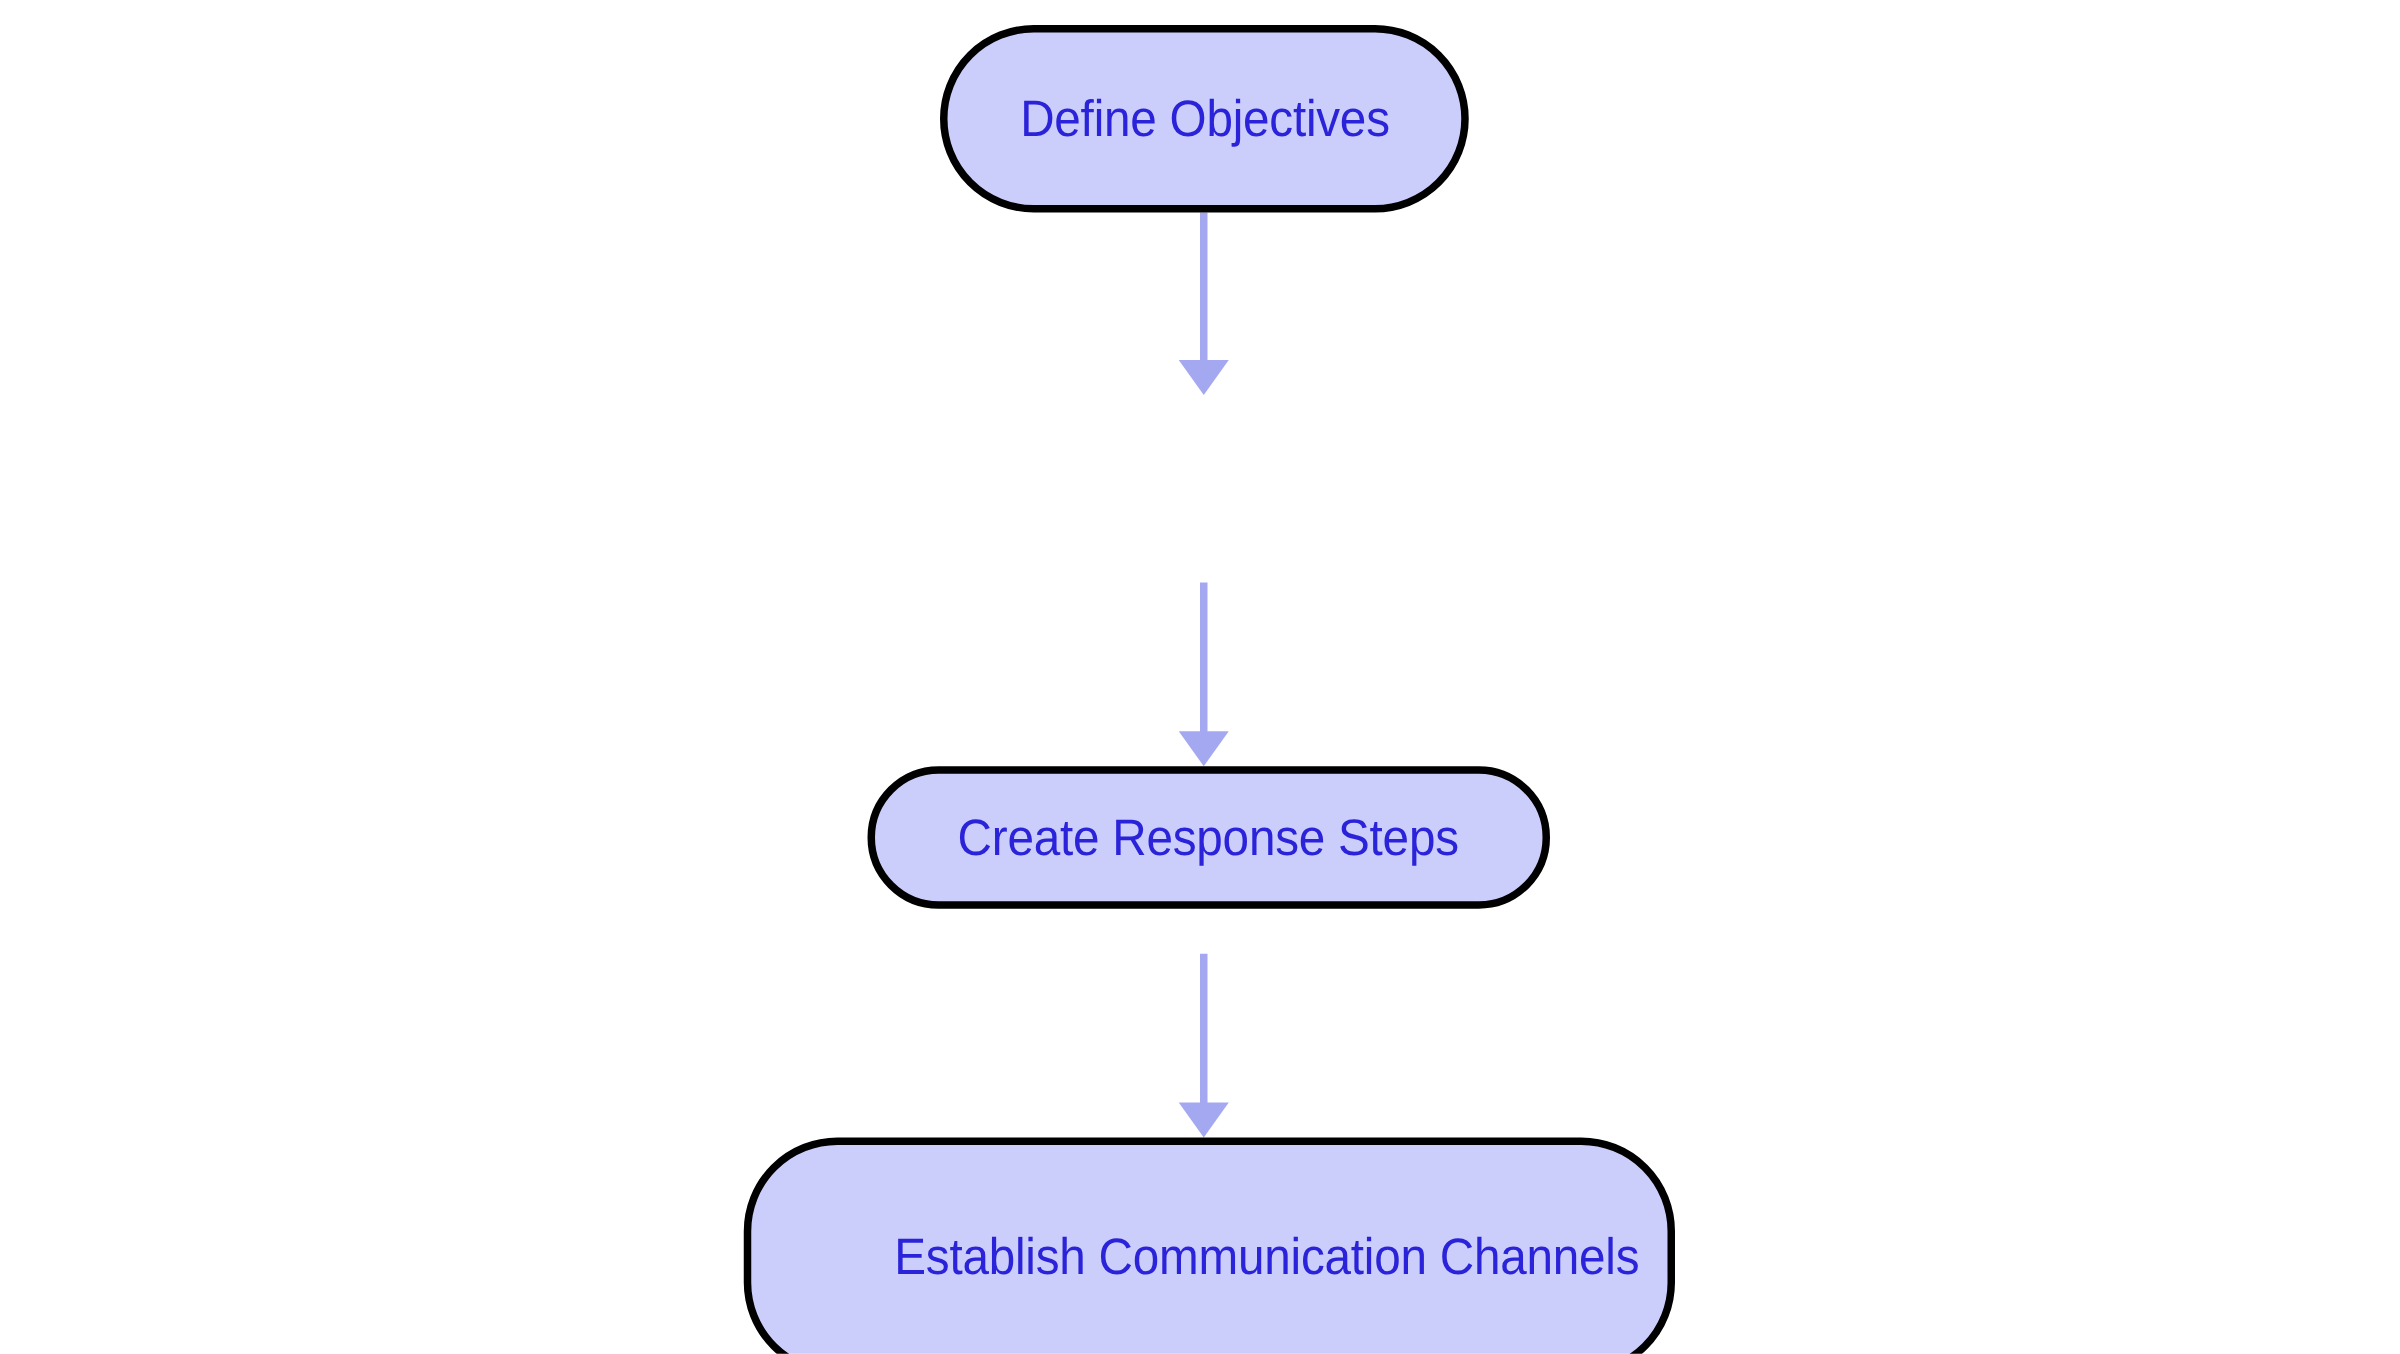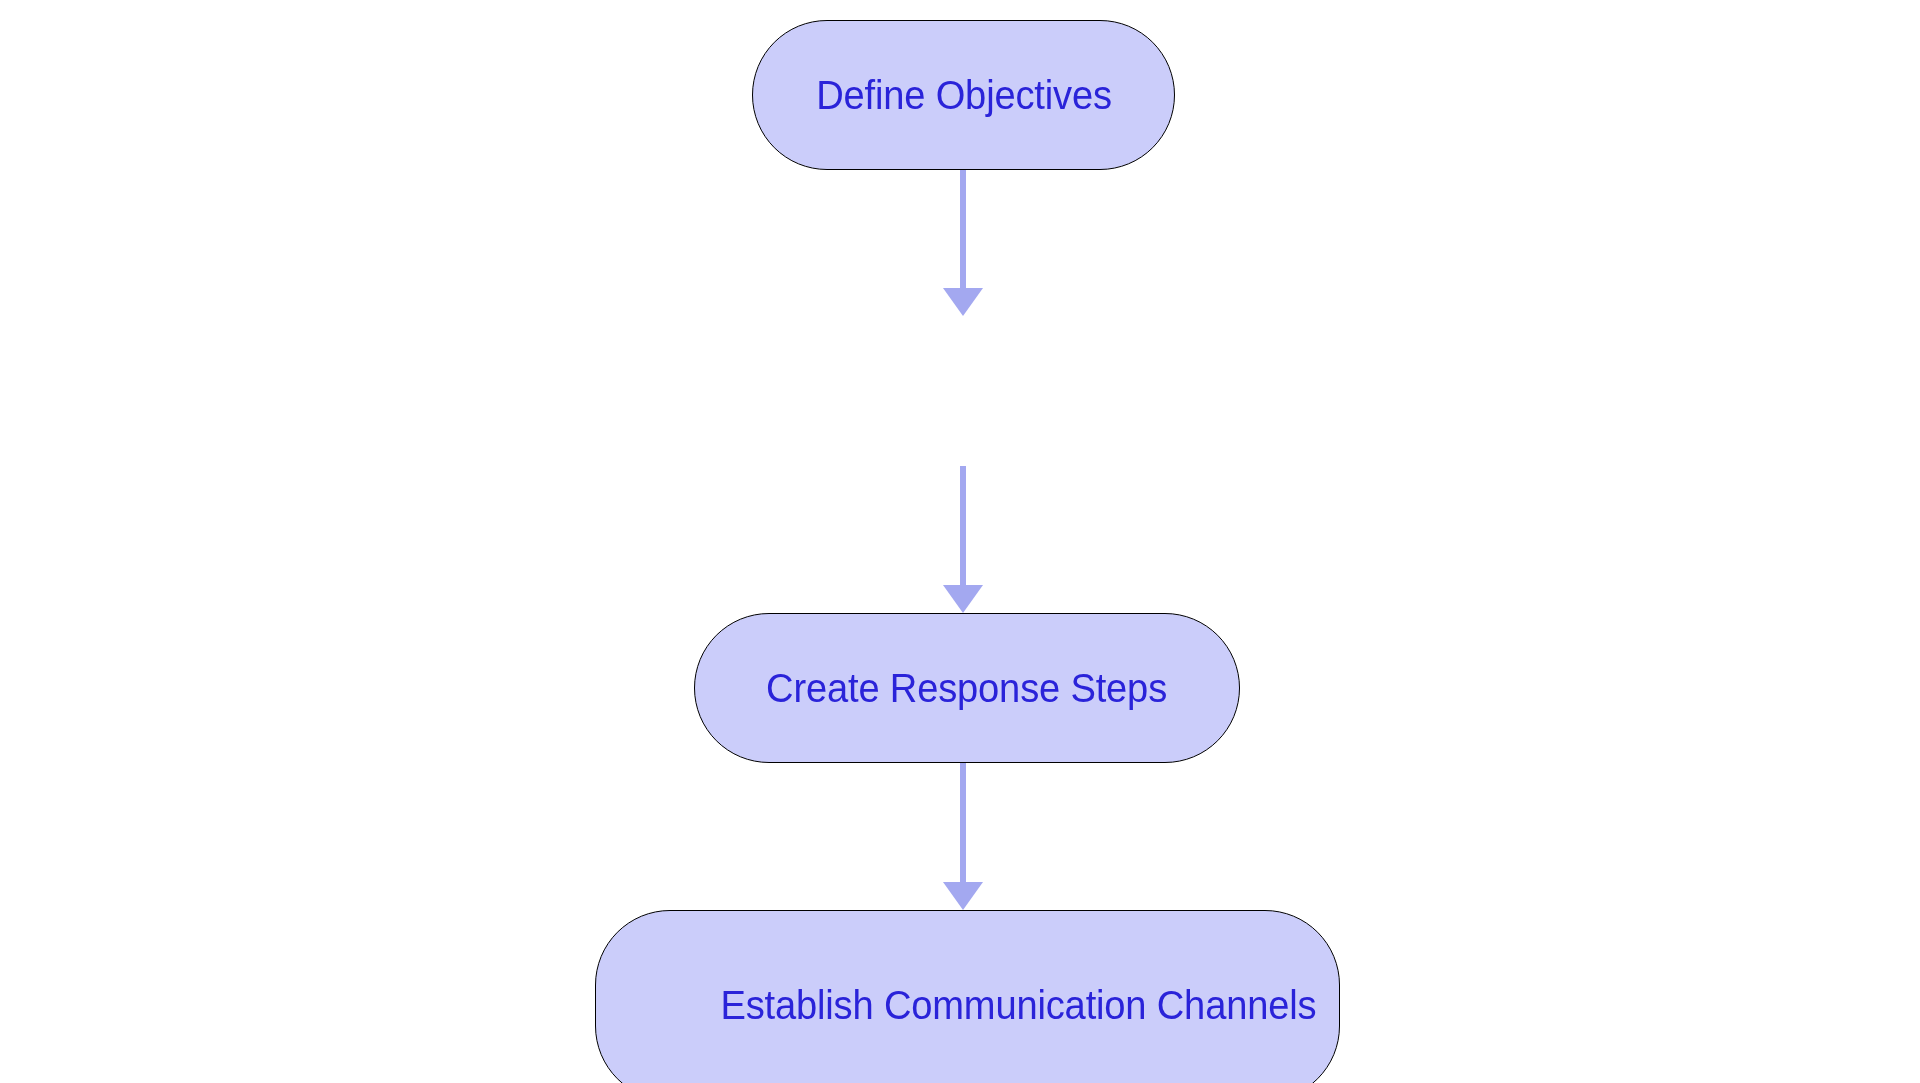--- a/index.html
+++ b/index.html
@@ -33,39 +33,39 @@
   }
 
   
   .node {
     position: absolute;
     box-sizing: border-box;
     display: flex;
     align-items: center;
     justify-content: center;
     background: #cbcdfa;
-    border: 1px solid #000000;
+    border: 6px solid #000000;
     border-radius: 75px;
     z-index: 2;
   }
   .node-label {
     color: #2a23d9;
     font-size: 41px;
     font-weight: 400;
     letter-spacing: -0.2px;
     line-height: 1;
     white-space: nowrap;
     transform: scaleX(0.93);
     transform-origin: center center;
   }
 
   
   #node-0 { left: 752px;  top: 20px;  width: 423px; height: 150px; }
   #node-1 { left: 613px;  top: 316px; width: 707px; height: 150px; }
-  #node-2 { left: 694px;  top: 613px; width: 546px; height: 150px; }
+  #node-2 { left: 694px;  top: 613px; width: 546px; height: 114px; }
   #node-3 { left: 595px;  top: 910px; width: 745px; height: 191px; justify-content: flex-end; }
 </style>
 </head>
 <body>
 
 <div id="flowchart-canvas">
 
   <svg id="edges-layer" viewBox="0 0 1920 1083" width="1920" height="1083" xmlns="http://www.w3.org/2000/svg">
 
     <g>

